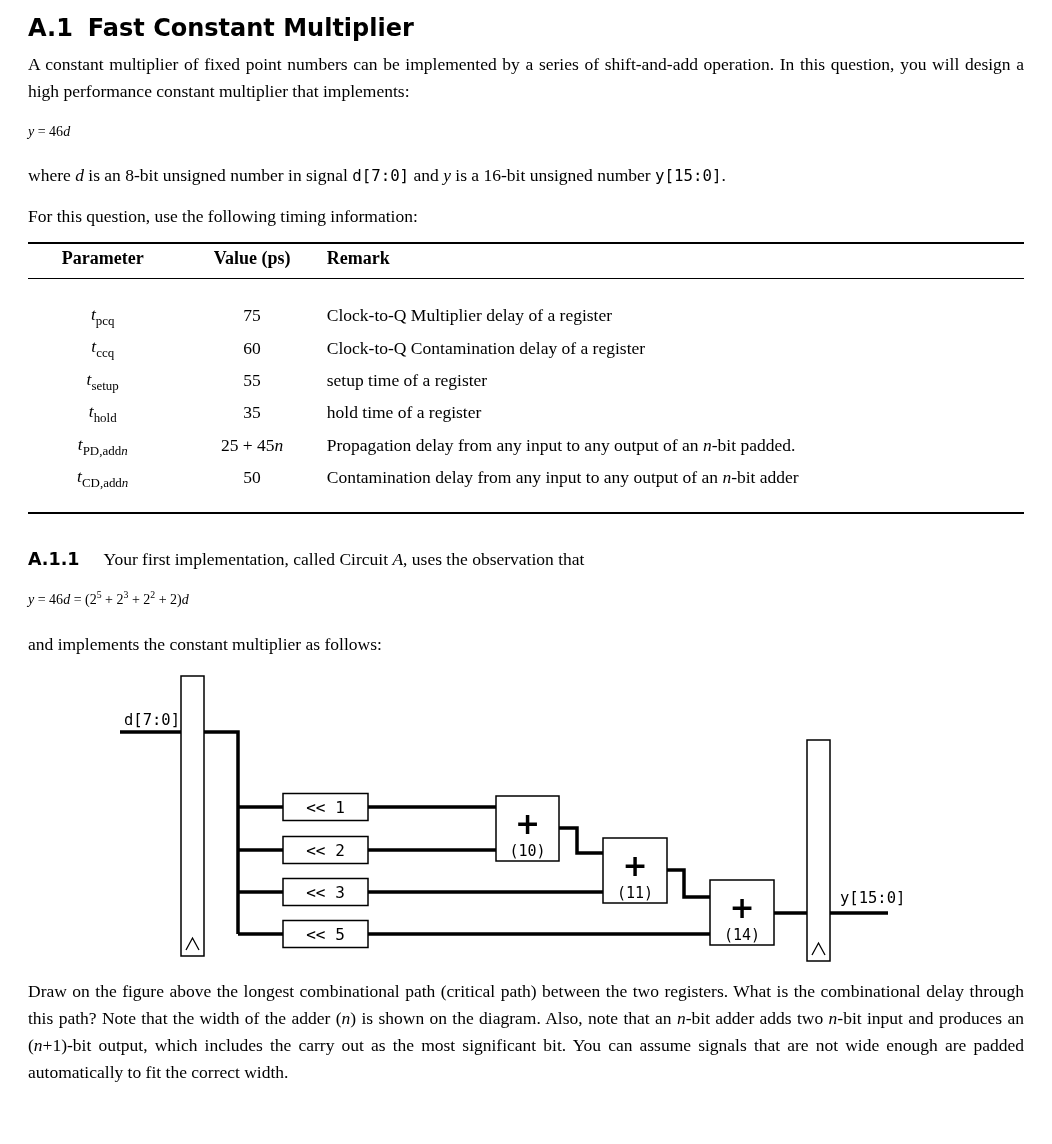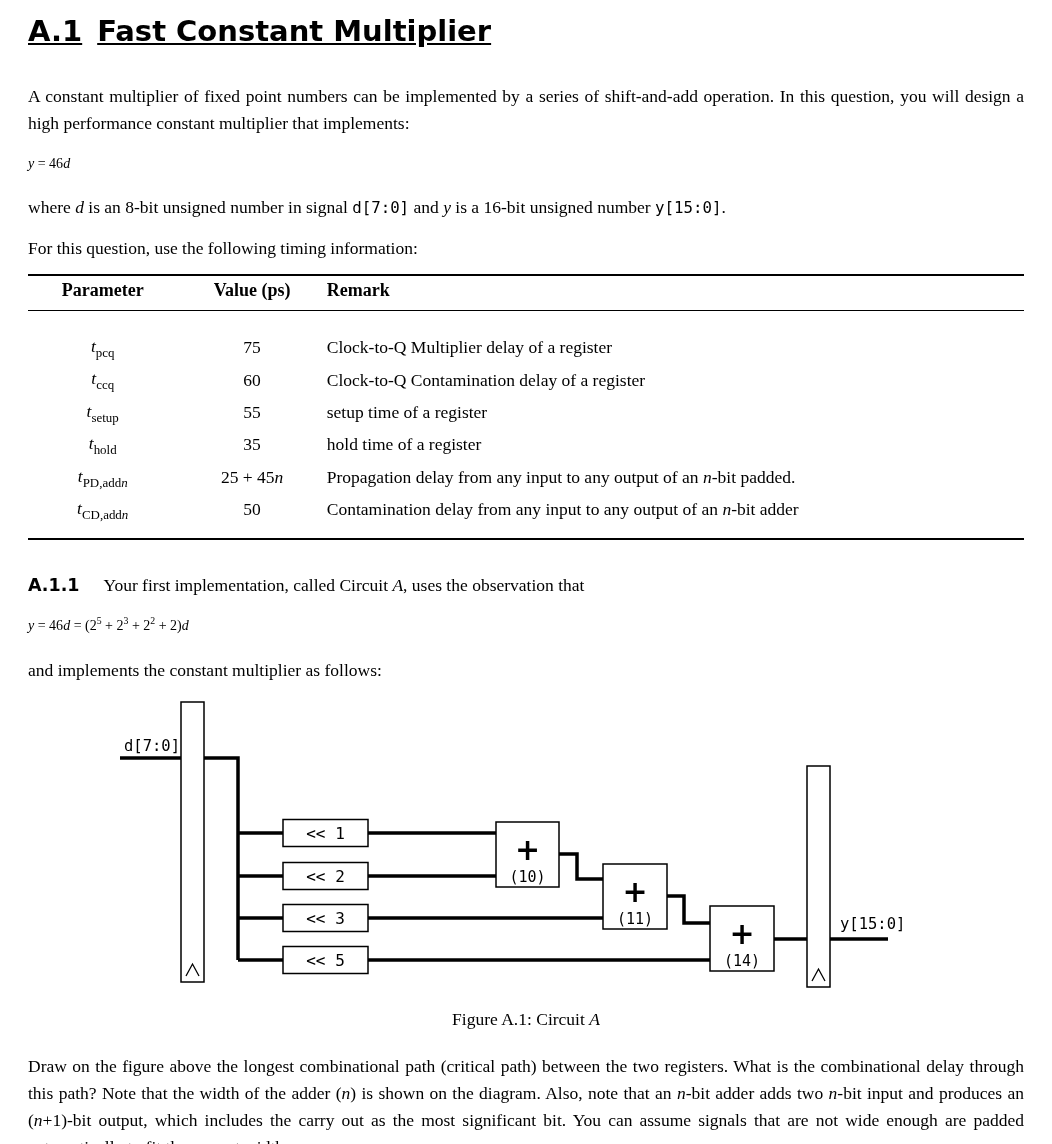--- a/index.html
+++ b/index.html
@@ -11,24 +11,23 @@
     font-family: "Liberation Serif", "DejaVu Serif", serif;
     font-size: 17.5px;
     line-height: 1.54;
     overflow: hidden;
   }
   .page { padding: 8px 28px 0 28px; }
 
   h1 {
     font-family: "DejaVu Sans", "Liberation Sans", sans-serif;
     font-weight: bold;
-    font-size: 29px;
+    font-size: 24px;
     line-height: 1.2;
-    margin: 6px 0 34px 0;
-    text-decoration: underline;
+    margin: 6px 0 8px 0;
   }
   .sec-num { margin-right: 15px; }
 
   p { margin: 0 0 14px 0; text-align: justify; }
   .lead { margin-bottom: 12px; }
 
   .it { font-style: italic; }
   .mono {
     font-family: "DejaVu Sans Mono", "Liberation Mono", monospace;
     font-size: 0.9em;
@@ -54,21 +53,21 @@
     border-bottom: 1.5px solid #000;
     font-size: 18px;
   }
   table.timing td { padding: 1.5px 0; }
   .c-param { width: 15%; text-align: center; }
   .c-val   { width: 15%; text-align: center; }
   .c-rem   { width: 70%; text-align: left; padding-left: 6px; }
   th.c-rem { text-align: left; }
   sub { font-size: 74%; }
   tbody tr:first-child td { padding-top: 22px; }
-  tbody tr:last-child td { padding-bottom: 14px; }
+  tbody tr:last-child td { padding-bottom: 20px; }
 
   .subsection { margin: 0 0 8px 0; }
   .subnum {
     font-family: "DejaVu Sans", "Liberation Sans", sans-serif;
     font-weight: bold;
     margin-right: 24px;
   }
 
   figure { margin: 0; padding: 0; }
   figcaption { text-align: center; margin: 2px 0 20px 0; }
@@ -198,18 +197,17 @@
       <text class="svg-shift" x="297.5" y="269.5" text-anchor="middle">&lt;&lt; 5</text>
 
       <text class="svg-plus" x="499.5" y="164" text-anchor="middle">+</text>
       <text class="svg-plus" x="607" y="206" text-anchor="middle">+</text>
       <text class="svg-plus" x="714" y="248" text-anchor="middle">+</text>
 
       <text class="svg-width" x="499.5" y="186" text-anchor="middle">(10)</text>
       <text class="svg-width" x="607" y="228" text-anchor="middle">(11)</text>
       <text class="svg-width" x="714" y="270" text-anchor="middle">(14)</text>
     </svg>
-    <figcaption><span>Figure A.1: Circuit </span><span class="it">A</span></figcaption>
   </figure>
 
   <p><span>Draw on the figure above the longest combinational path (critical path) between the two registers. What is the combinational delay through this path? Note that the width of the adder (</span><span class="it">n</span><span>) is shown on the diagram. Also, note that an </span><span class="it">n</span><span>-bit adder adds two </span><span class="it">n</span><span>-bit input and produces an (</span><span class="it">n</span><span>+1)-bit output, which includes the carry out as the most significant bit. You can assume signals that are not wide enough are padded automatically to fit the correct width.</span></p>
 
 </div>
 
 </body></html>

